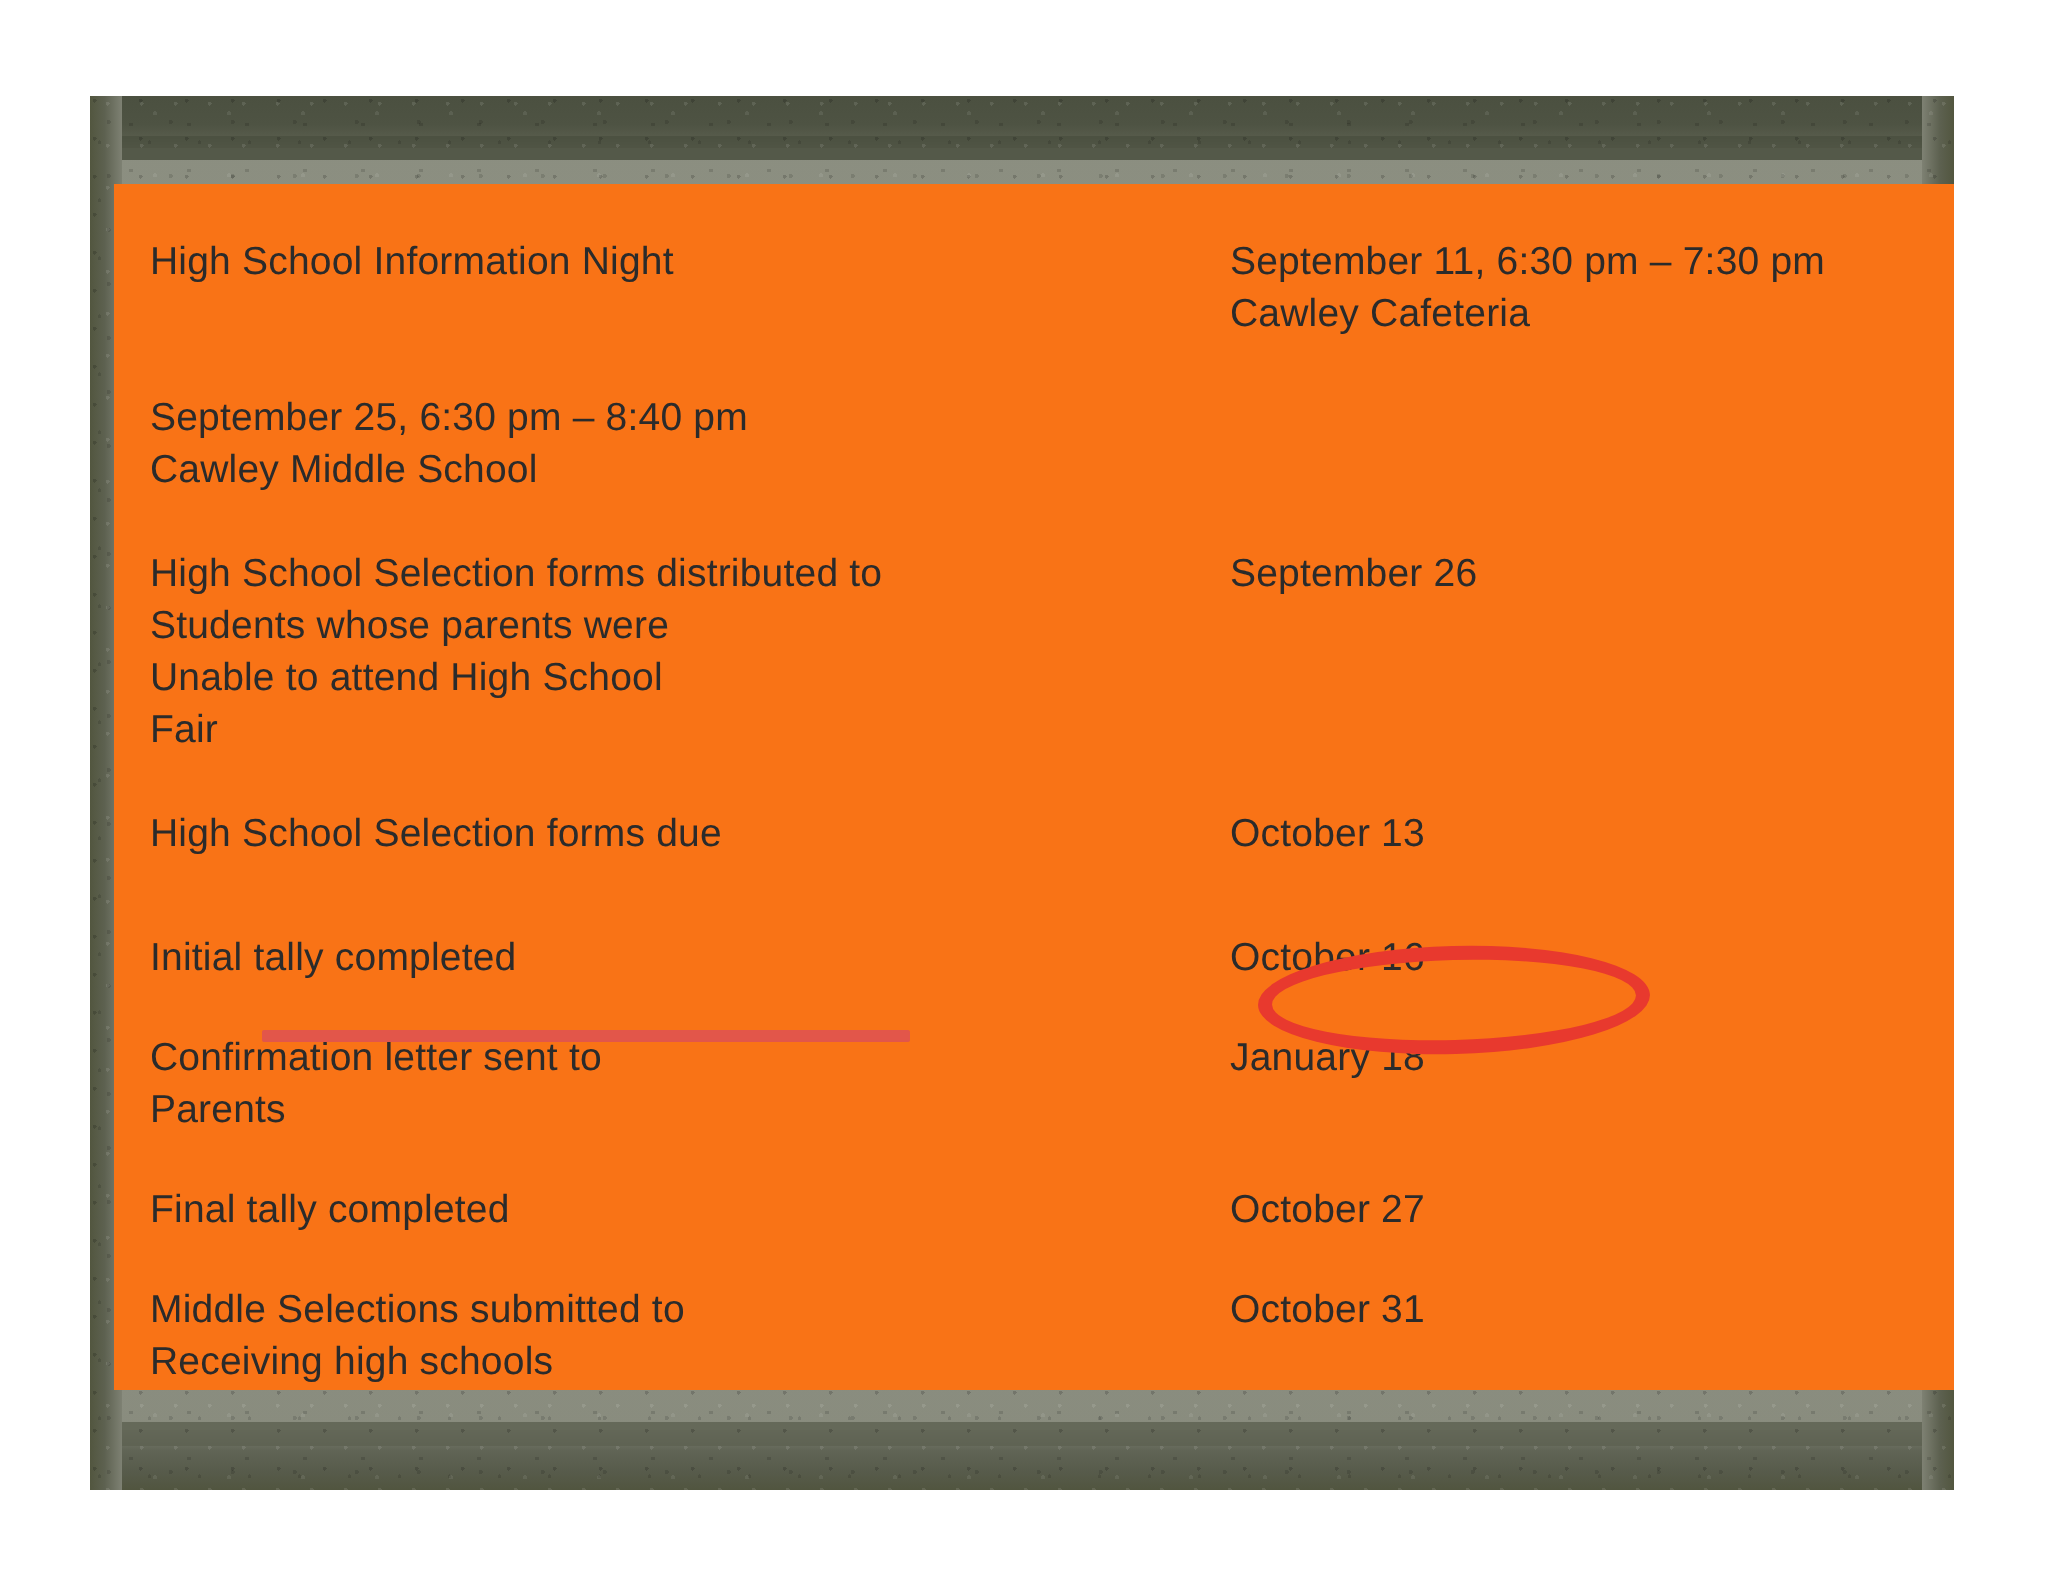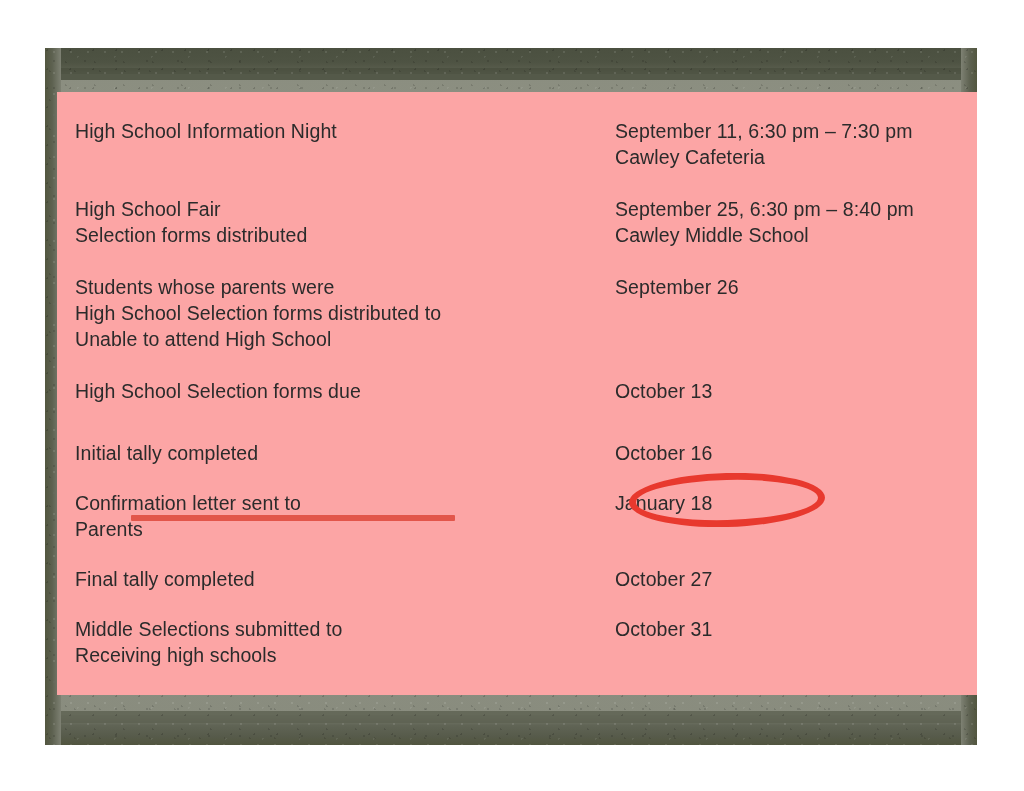--- a/index.html
+++ b/index.html
@@ -121,21 +121,21 @@
     pointer-events: none;
   }
 
   
   #sheet {
     position: absolute;
     left: 57px;
     top: 92px;
     width: 920px;
     height: 603px;
-    background: #fca5a5;
+    background: #f97316;
   }
 
   
   #schedule {
     position: absolute;
     left: 18px;
     top: 0;
     width: 900px;
   }
   .row {
@@ -212,35 +212,32 @@
         <div class="row-event">
           <div class="line">High School Information Night</div>
         </div>
         <div class="row-when">
           <div class="line">September 11, 6:30 pm – 7:30 pm</div>
           <div class="line">Cawley Cafeteria</div>
         </div>
       </div>
 
       <div class="row r1">
-        <div class="row-event">
-          <div class="line">High School Fair</div>
-          <div class="line">Selection forms distributed</div>
-        </div>
         <div class="row-when">
           <div class="line">September 25, 6:30 pm – 8:40 pm</div>
           <div class="line">Cawley Middle School</div>
         </div>
       </div>
 
       <div class="row r2">
         <div class="row-event">
+          <div class="line">High School Selection forms distributed to</div>
           <div class="line">Students whose parents were</div>
-          <div class="line">High School Selection forms distributed to</div>
           <div class="line">Unable to attend High School</div>
+          <div class="line">Fair</div>
         </div>
         <div class="row-when">
           <div class="line">September 26</div>
         </div>
       </div>
 
       <div class="row r3">
         <div class="row-event">
           <div class="line">High School Selection forms due</div>
         </div>

